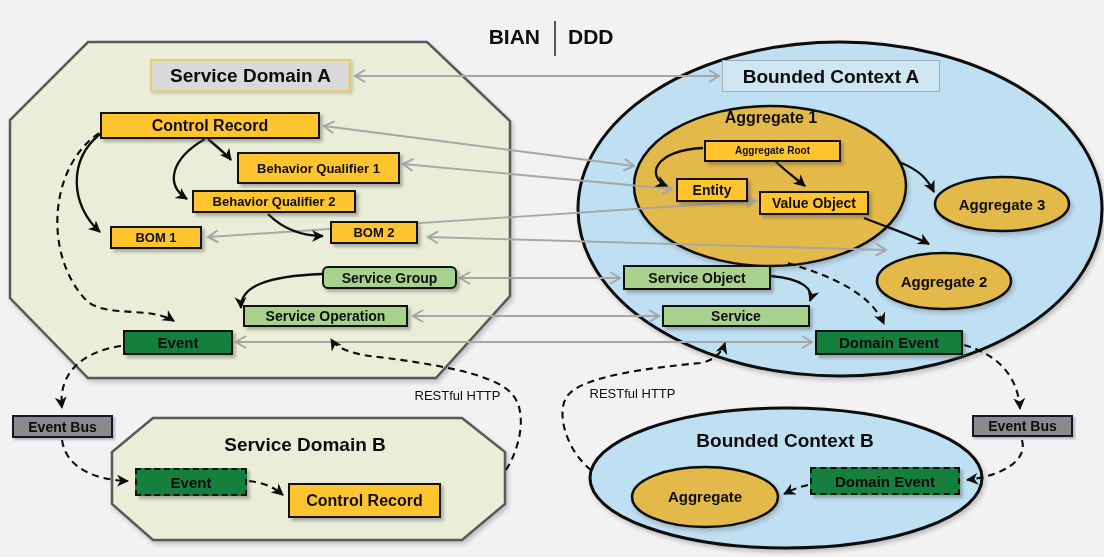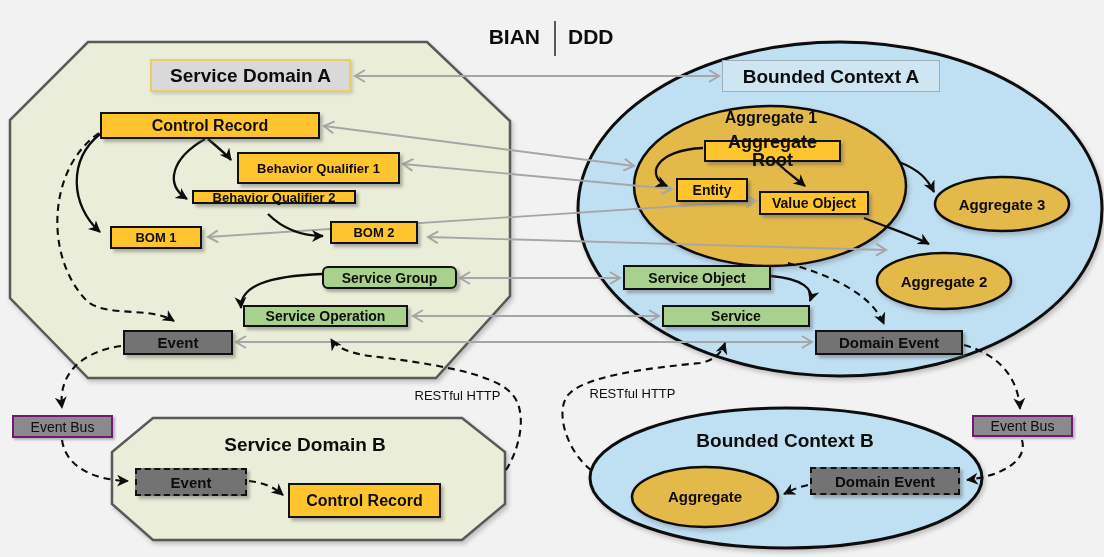--- a/index.html
+++ b/index.html
@@ -4,25 +4,25 @@
 <style>
   html,body{margin:0;padding:0;background:#F2F2F2;}
   #stage{position:relative;width:1104px;height:557px;background:#F2F2F2;overflow:hidden;
          font-family:"Liberation Sans",sans-serif;color:#0d0d0d;}
   #layer{position:absolute;inset:0;}
   .bx{position:absolute;display:flex;align-items:center;justify-content:center;
       font-weight:bold;border:2px solid #111;box-sizing:border-box;text-align:center;
       box-shadow:2.5px 3px 3px rgba(90,90,90,.45);line-height:1;}
   .yellow{background:#FFC42E;}
   .green{background:#A9D18E;}
-  .red{background:#737373;}
+  .red{background:#15803d;}
   .dashed{border:2.5px dashed #111;}
   .gray-label{background:#D9D9D9;border:2px solid #E9CD6B;box-shadow:2px 2px 3px rgba(120,120,120,.3);}
   .blue-label{background:#CEE5F2;border:1.5px solid #9FADB8;box-shadow:none;}
-  .bus{background:#8A8A8A;border:2px solid #701a75;font-weight:normal;box-shadow:2px 2px 2px rgba(90,90,90,.4);}
+  .bus{background:#8A8A8A;border:2px solid #0f172a;font-weight:bold;box-shadow:2px 2px 2px rgba(90,90,90,.4);}
   .title{position:absolute;font-weight:bold;text-align:center;line-height:1;}
   .note{position:absolute;font-weight:500;font-size:13px;text-align:center;line-height:1;}
   .shadowed{filter:drop-shadow(2px 3px 2px rgba(100,100,100,.35));}
 </style>
 </head>
 <body>
 
 <div id="stage">
 
   <svg id="layer" viewBox="0 0 1104 557">
@@ -83,30 +83,30 @@
 
     <line x1="555" y1="21" x2="555" y2="56" stroke="#595959" stroke-width="2"></line>
   </svg>
 
   <div class="title" style="left:430px;top:26px;width:110px;text-align:right;font-size:21px;">BIAN</div>
   <div class="title" style="left:568px;top:26px;width:110px;text-align:left;font-size:21px;">DDD</div>
 
   <div class="bx gray-label" style="left:150px;top:59px;width:201px;height:33px;font-size:19px;">Service Domain A</div>
   <div class="bx yellow" style="left:100px;top:112px;width:220px;height:27px;font-size:16px;">Control Record</div>
   <div class="bx yellow" style="left:237px;top:152px;width:163px;height:32px;font-size:13px;">Behavior Qualifier 1</div>
-  <div class="bx yellow" style="left:192px;top:190px;width:164px;height:14px;font-size:13px;">Behavior Qualifier 2</div>
+  <div class="bx yellow" style="left:192px;top:190px;width:164px;height:23px;font-size:13px;">Behavior Qualifier 2</div>
   <div class="bx yellow" style="left:110px;top:226px;width:92px;height:23px;font-size:13px;">BOM 1</div>
   <div class="bx yellow" style="left:330px;top:221px;width:88px;height:23px;font-size:13px;">BOM 2</div>
   <div class="bx green" style="left:322px;top:266px;width:135px;height:23px;font-size:14px;border-radius:6px;">Service Group</div>
   <div class="bx green" style="left:243px;top:305px;width:165px;height:22px;font-size:14px;">Service Operation</div>
   <div class="bx red" style="left:123px;top:330px;width:110px;height:25px;font-size:15px;">Event</div>
 
   <div class="bx blue-label" style="left:722px;top:60px;width:218px;height:32px;font-size:19px;">Bounded Context A</div>
   <div class="title" style="left:690px;top:110px;width:162px;font-size:16px;">Aggregate 1</div>
-  <div class="bx yellow" style="left:704px;top:140px;width:137px;height:22px;font-size:18px;">Aggregate Root</div>
+  <div class="bx yellow" style="left:704px;top:140px;width:137px;height:22px;font-size:10px;">Aggregate Root</div>
   <div class="bx yellow" style="left:676px;top:178px;width:72px;height:24px;font-size:14px;">Entity</div>
   <div class="bx yellow" style="left:759px;top:191px;width:110px;height:24px;font-size:14px;">Value Object</div>
   <div class="title" style="left:935px;top:197px;width:134px;font-size:15px;">Aggregate 3</div>
   <div class="title" style="left:877px;top:274px;width:134px;font-size:15px;">Aggregate 2</div>
   <div class="bx green" style="left:623px;top:265px;width:148px;height:25px;font-size:14px;">Service Object</div>
   <div class="bx green" style="left:662px;top:305px;width:148px;height:22px;font-size:14px;">Service</div>
   <div class="bx red" style="left:815px;top:330px;width:148px;height:25px;font-size:15px;">Domain Event</div>
 
   <div class="bx bus" style="left:12px;top:415px;width:101px;height:23px;font-size:14px;">Event Bus</div>
   <div class="bx bus" style="left:972px;top:415px;width:101px;height:22px;font-size:14px;">Event Bus</div>

